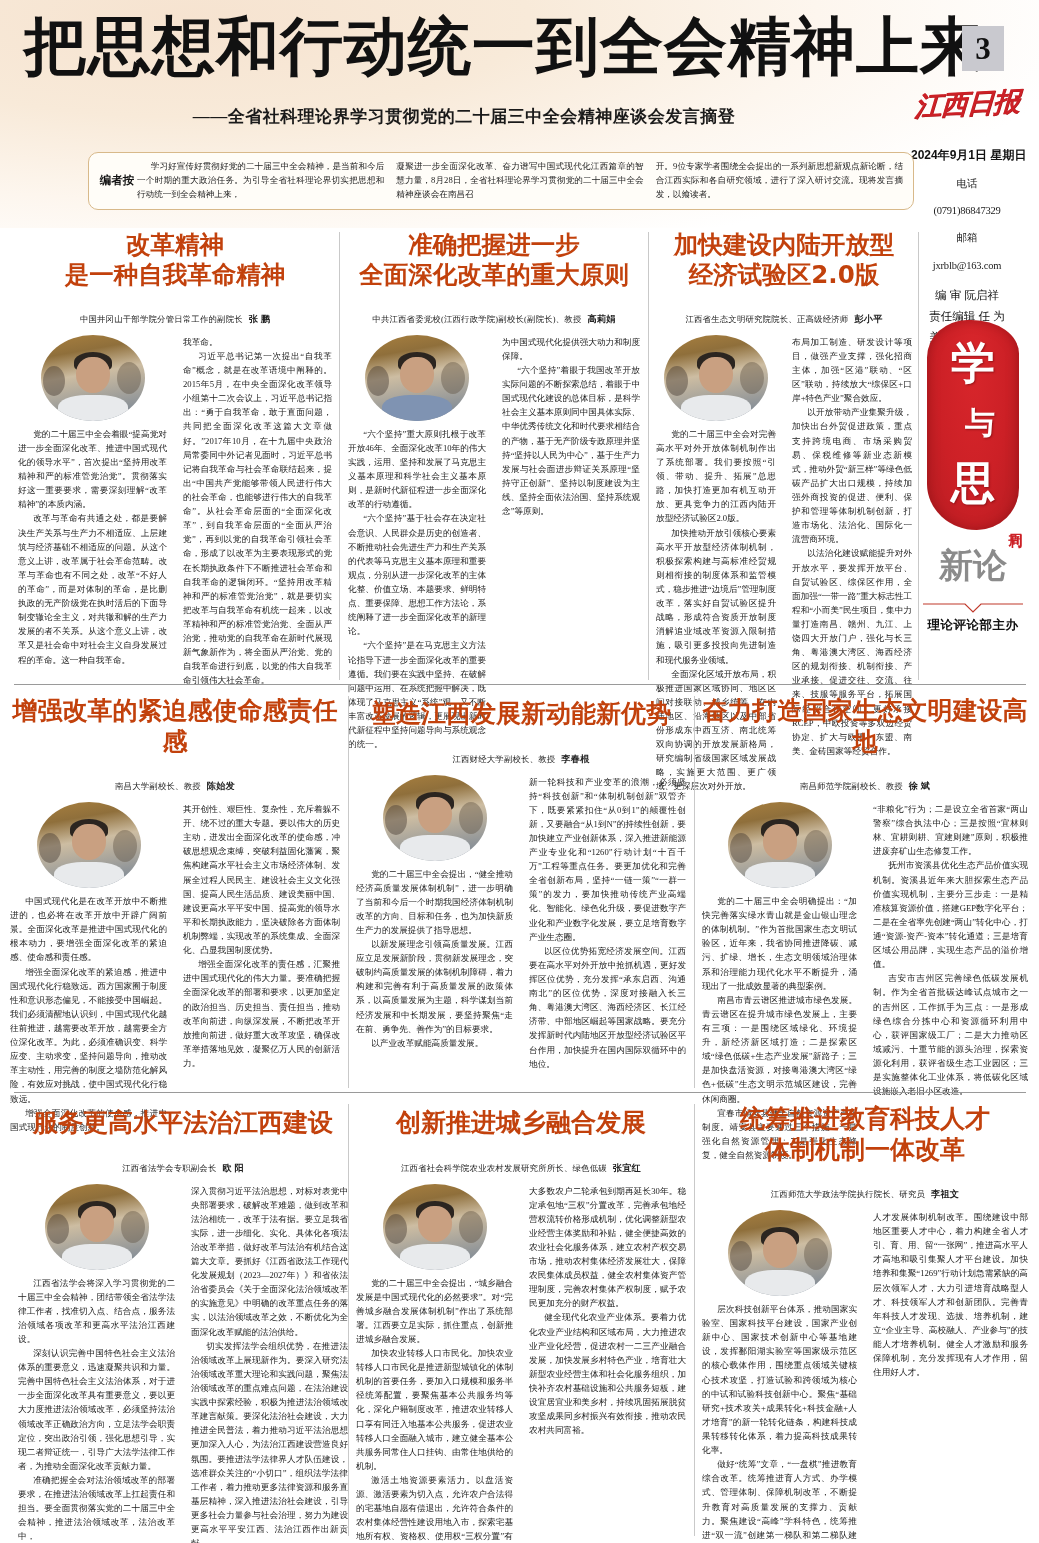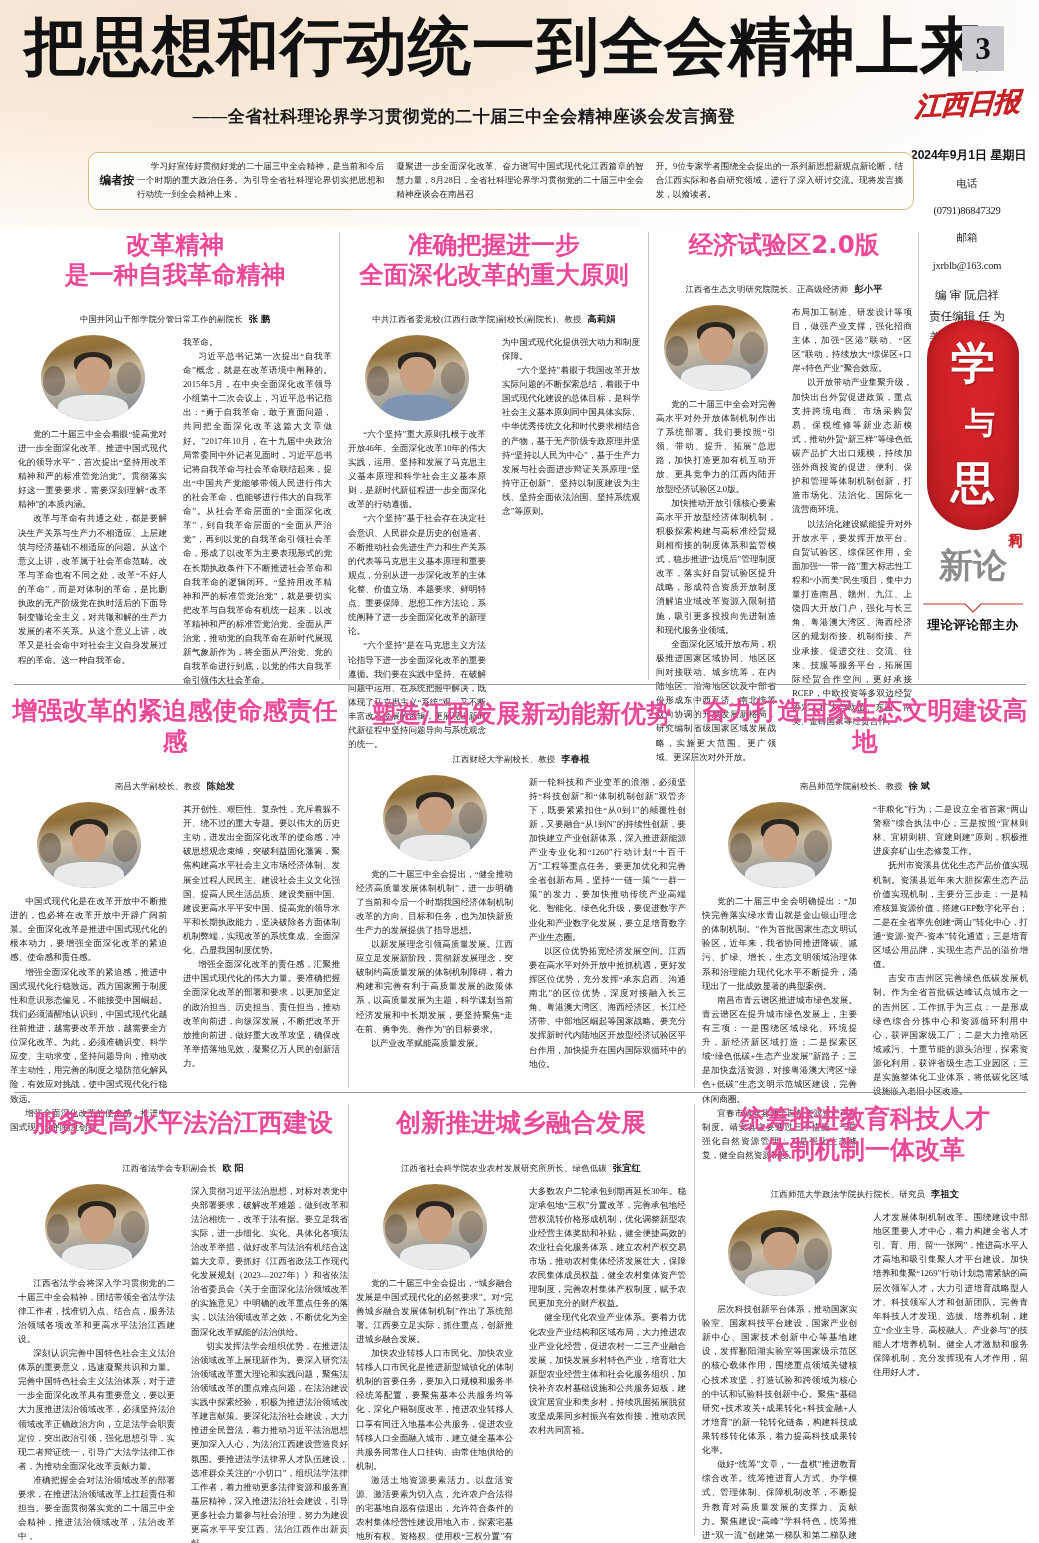--- a/index.html
+++ b/index.html
@@ -77,21 +77,21 @@
   }
   .ednote-cols{
     flex:1;display:flex;gap:12px;font-size:8.6px;line-height:1.62;
     color:#222;text-align:justify;padding-top:2px;
   }
   .ednote-cols p{margin:0;flex:1;text-indent:1.6em;}
   .ednote-cols p.noind{text-indent:0;}
   .art{position:absolute;box-sizing:border-box;}
   .art-head{
     text-align:center;font-family:"DejaVu Sans","Liberation Sans",sans-serif;
-    font-weight:700;color:#ec4899;line-height:1.22;
+    font-weight:700;color:#c2410c;line-height:1.22;
   }
   .art-head.h1{font-size:24.5px;}
   .art-head.h2{font-size:25px;}
   .byline{
     text-align:center;font-size:8.4px;color:#222;margin-top:23px;
     letter-spacing:.2px;
   }
   .byline b{font-size:9.2px;font-weight:700;margin-left:6px;}
 
   .cols{display:flex;margin-top:9px;}
@@ -283,20 +283,21 @@
       </div>
       <div class="col" style="width:146px;padding-left:8px;">
         <p class="cont">为中国式现代化提供强大动力和制度保障。</p>
         <p>“六个坚持”着眼于我国改革开放实际问题的不断探索总结，着眼于中国式现代化建设的总体目标，是科学社会主义基本原则同中国具体实际、中华优秀传统文化和时代要求相结合的产物，基于无产阶级专政原理并坚持“坚持以人民为中心”，基于生产力发展与社会面进步辩证关系原理“坚持守正创新”、坚持以制度建设为主线、坚持全面依法治国、坚持系统观念”等原则。</p>
       </div>
     </div>
   </div>
 
   <div class="art" style="left:656px;top:230px;width:256px;">
     <div class="art-head h1">
+      <div>加快建设内陆开放型</div>
       <div>经济试验区2.0版</div>
     </div>
     <div class="byline">
       <span>江西省生态文明研究院院长、正高级经济师</span><b>彭小平</b>
     </div>
     <div class="cols">
       <div class="col" style="width:128px;padding-right:8px;">
         <div class="portrait">
           <div class="bg-a"></div>
             <div class="bg-b"></div>

